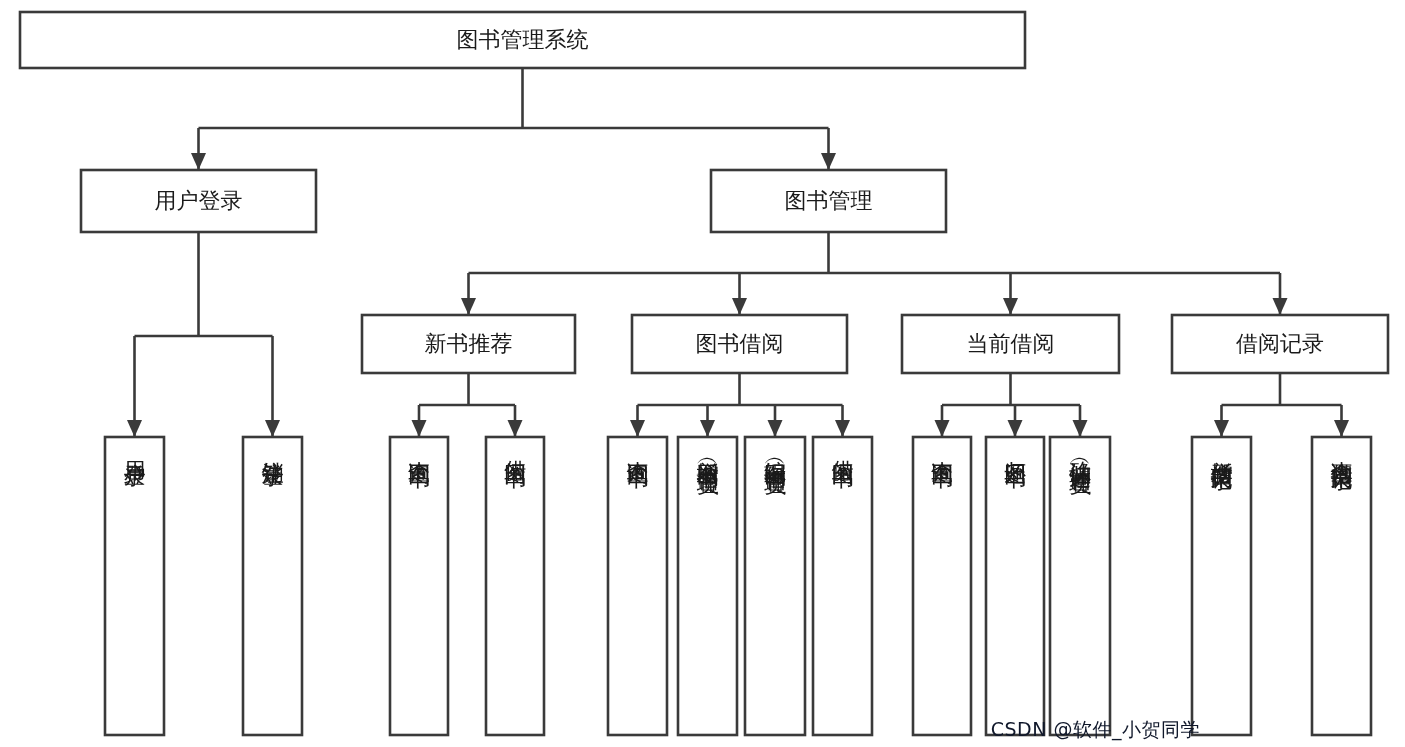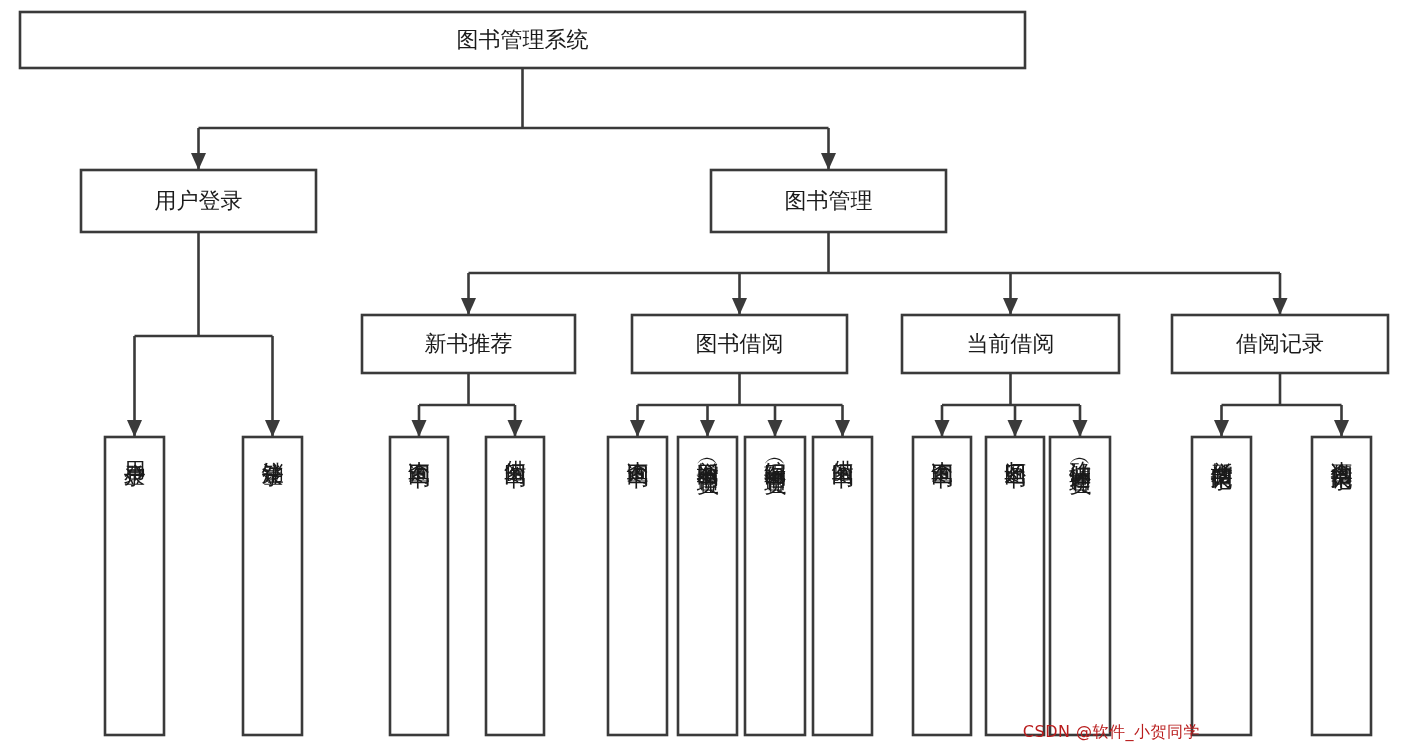--- a/index.html
+++ b/index.html
@@ -11,21 +11,21 @@
   .conn{stroke:#3a3a3a;stroke-width:2.6;fill:none;stroke-linecap:butt;}
   .arrow{fill:#3a3a3a;stroke:none;}
   .node-label{font-family:"DejaVu Sans","Liberation Sans",sans-serif;
               fill:#1a1a1a;font-size:22px;text-anchor:middle;dominant-baseline:middle;}
   .leaf-label-wrap{position:absolute;display:flex;align-items:flex-start;
                    justify-content:center;pointer-events:none;}
   .leaf-label{writing-mode:vertical-rl;text-orientation:upright;
               font-family:"DejaVu Sans","Liberation Sans",sans-serif;
               font-size:22px;color:#1a1a1a;line-height:1.12;letter-spacing:2px;
               white-space:nowrap;}
-  .watermark{position:absolute;right:8px;bottom:4px;font-size:16px;color:#b91c1c;
+  .watermark{position:absolute;right:8px;bottom:4px;font-size:19px;color:#0f172a;
              font-family:"DejaVu Sans","Liberation Sans",sans-serif;letter-spacing:.5px;}
 </style>
 </head>
 <body>
 
 <div id="diagram-root">
 
   <svg id="tree" viewBox="0 0 1405 747">
     <defs></defs>
     <g id="connectors">

